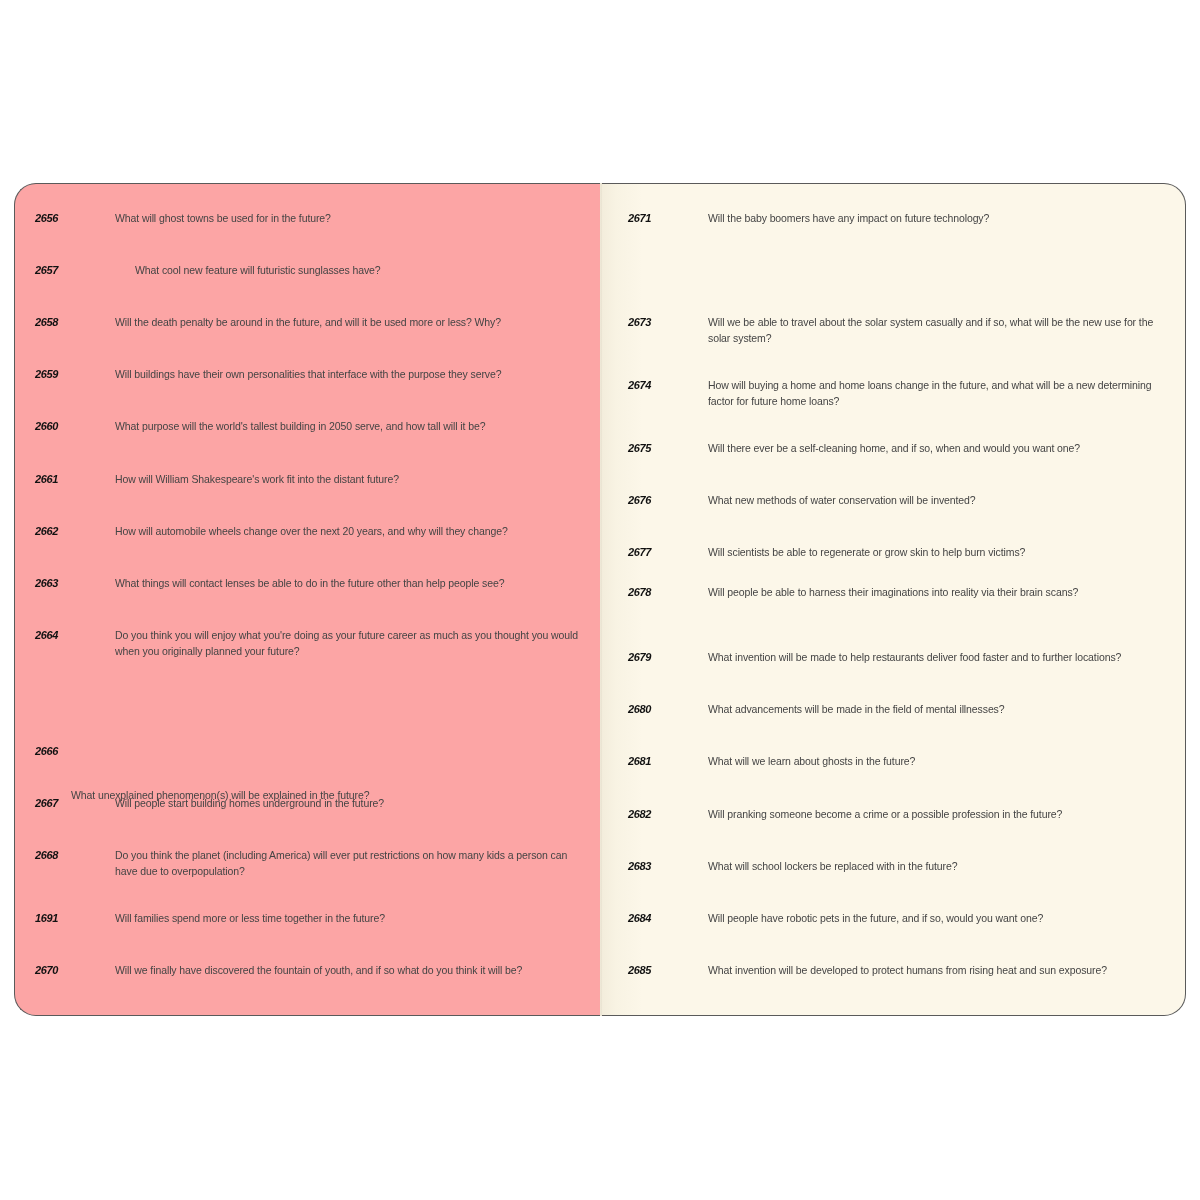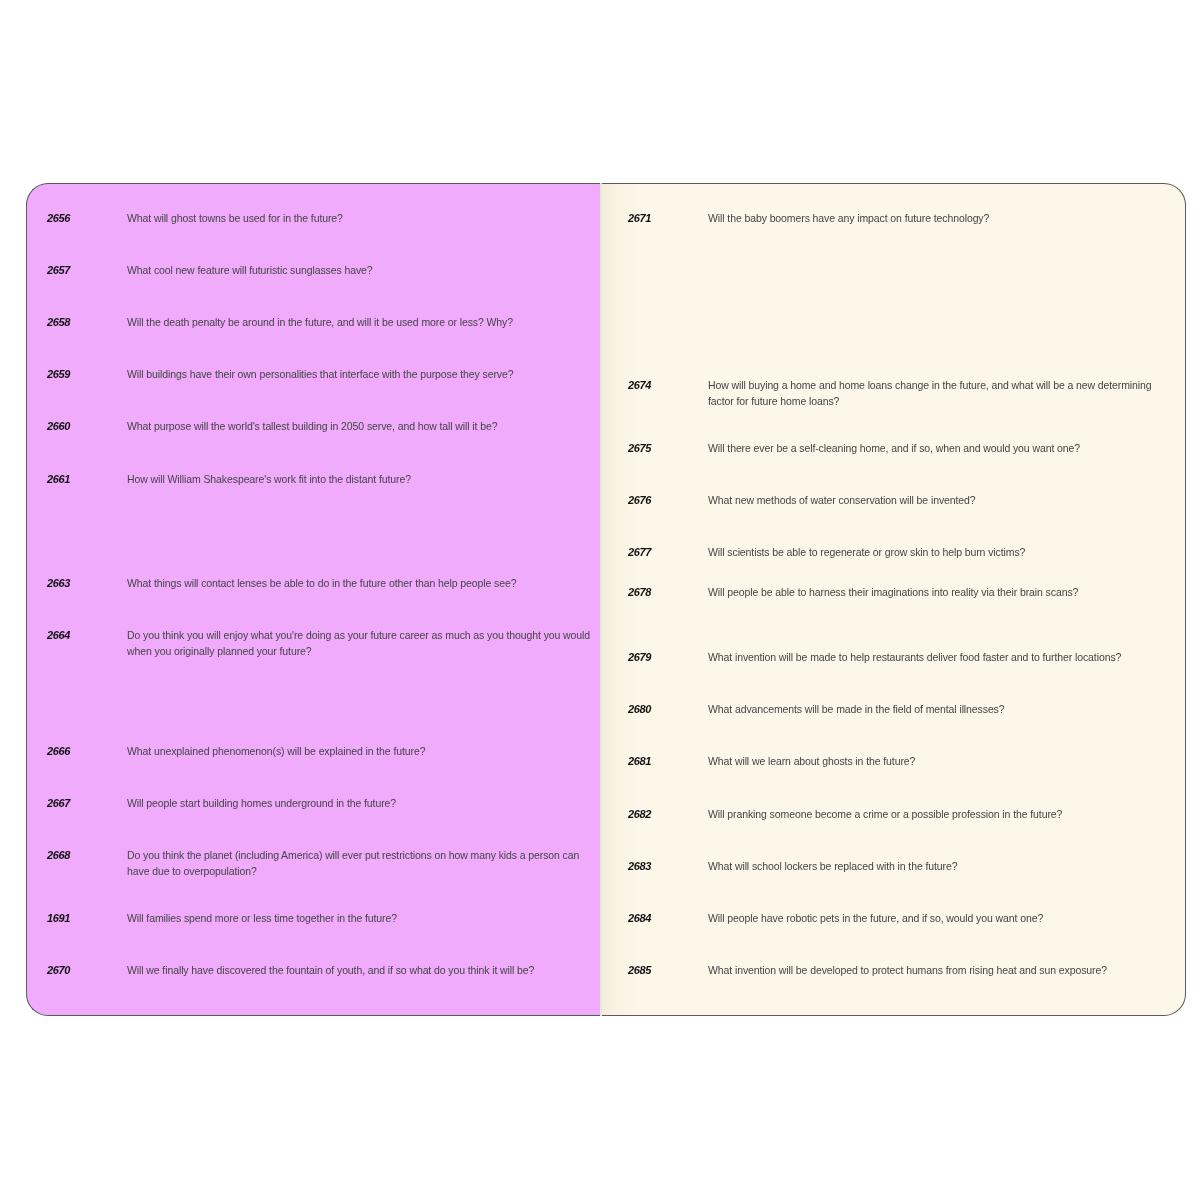--- a/index.html
+++ b/index.html
@@ -10,22 +10,22 @@
   }
   .book {
     position: absolute; left: 14px; top: 183px; width: 1172px; height: 835px;
   }
   .page {
     position: absolute; top: 0; height: 833px;
     border: 1.5px solid #5a5a5a;
     box-sizing: border-box;
   }
   .page-left {
-    left: 12px; width: 588px;
-    background: #f0abfc;
+    left: 0; width: 588px;
+    background: #fca5a5;
     border-right: none;
     border-radius: 22px 0 0 22px;
   }
   .page-right {
     left: 588px; width: 584px;
     background: linear-gradient(to right, #f3eddc 0px, #f8f3e3 14px, #fcf7e9 40px, #fcf7e9 100%);
     border-left: none;
     border-radius: 0 22px 22px 0;
     top: 0;
   }
@@ -52,49 +52,53 @@
 </head>
 <body>
 
 <div class="book">
   <div class="page page-left">
     <ul class="list" id="list-left" style="height: 820px;">
         <li class="item" style="position: absolute; top: 0px; left: 0px; right: 0px;">
           <span class="num">2656</span>
           <span class="q">What will ghost towns be used for in the future?</span>
         </li>
-        <li class="item" style="position: absolute; top: 52px; left: 0px; right: 0px;">
+        <li class="item" style="position: absolute; top: 52px; left: 0px; right: 0px; gap: 20px;">
           <span class="num">2657</span>
           <span class="q">What cool new feature will futuristic sunglasses have?</span>
         </li>
         <li class="item" style="position: absolute; top: 104px; left: 0px; right: 0px;">
           <span class="num">2658</span>
           <span class="q">Will the death penalty be around in the future, and will it be used more or less? Why?</span>
         </li>
         <li class="item" style="position: absolute; top: 156px; left: 0px; right: 0px;">
           <span class="num">2659</span>
           <span class="q">Will buildings have their own personalities that interface with the purpose they serve?</span>
         </li>
         <li class="item" style="position: absolute; top: 208px; left: 0px; right: 0px;">
           <span class="num">2660</span>
           <span class="q">What purpose will the world's tallest building in 2050 serve, and how tall will it be?</span>
         </li>
         <li class="item" style="position: absolute; top: 261px; left: 0px; right: 0px;">
           <span class="num">2661</span>
           <span class="q">How will William Shakespeare's work fit into the distant future?</span>
         </li>
+        <li class="item" style="position: absolute; top: 313px; left: 0px; right: 0px;">
+          <span class="num">2662</span>
+          <span class="q">How will automobile wheels change over the next 20 years, and why will they change?</span>
+        </li>
         <li class="item" style="position: absolute; top: 365px; left: 0px; right: 0px;">
           <span class="num">2663</span>
           <span class="q">What things will contact lenses be able to do in the future other than help people see?</span>
         </li>
         <li class="item" style="position: absolute; top: 417px; left: 0px; right: 0px;">
           <span class="num">2664</span>
           <span class="q">Do you think you will enjoy what you're doing as your future career as much as you thought you would when you originally planned your future?</span>
         </li>
-        <li class="item" style="position: absolute; top: 533px; left: 0px; right: 0px;">
+        <li class="item" style="position: absolute; top: 533px; left: 0px; right: 0px; flex-direction: column;">
           <span class="num">2666</span>
           <span class="q">What unexplained phenomenon(s) will be explained in the future?</span>
         </li>
         <li class="item" style="position: absolute; top: 585px; left: 0px; right: 0px;">
           <span class="num">2667</span>
           <span class="q">Will people start building homes underground in the future?</span>
         </li>
         <li class="item" style="position: absolute; top: 637px; left: 0px; right: 0px;">
           <span class="num">2668</span>
           <span class="q">Do you think the planet (including America) will ever put restrictions on how many kids a person can have due to overpopulation?</span>
@@ -108,20 +112,24 @@
           <span class="q">Will we finally have discovered the fountain of youth, and if so what do you think it will be?</span>
         </li>
       </ul>
   </div>
   <div class="spine"></div>
   <div class="page page-right">
     <ul class="list" id="list-right" style="height: 820px;">
         <li class="item" style="position: absolute; top: 0px; left: 0px; right: 0px;">
           <span class="num">2671</span>
           <span class="q">Will the baby boomers have any impact on future technology?</span>
+        </li>
+        <li class="item" style="position: absolute; top: 104px; left: 0px; right: 0px;">
+          <span class="num">2673</span>
+          <span class="q">Will we be able to travel about the solar system casually and if so, what will be the new use for the solar system?</span>
         </li>
         <li class="item" style="position: absolute; top: 167px; left: 0px; right: 0px;">
           <span class="num">2674</span>
           <span class="q">How will buying a home and home loans change in the future, and what will be a new determining factor for future home loans?</span>
         </li>
         <li class="item" style="position: absolute; top: 230px; left: 0px; right: 0px;">
           <span class="num">2675</span>
           <span class="q">Will there ever be a self-cleaning home, and if so, when and would you want one?</span>
         </li>
         <li class="item" style="position: absolute; top: 282px; left: 0px; right: 0px;">

